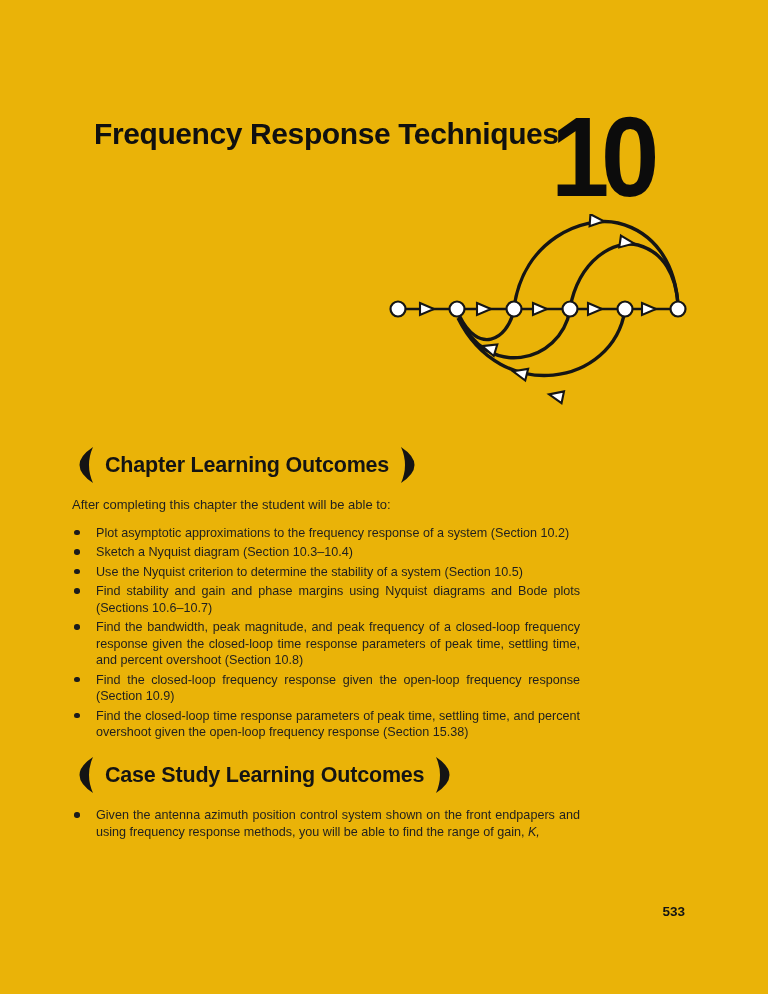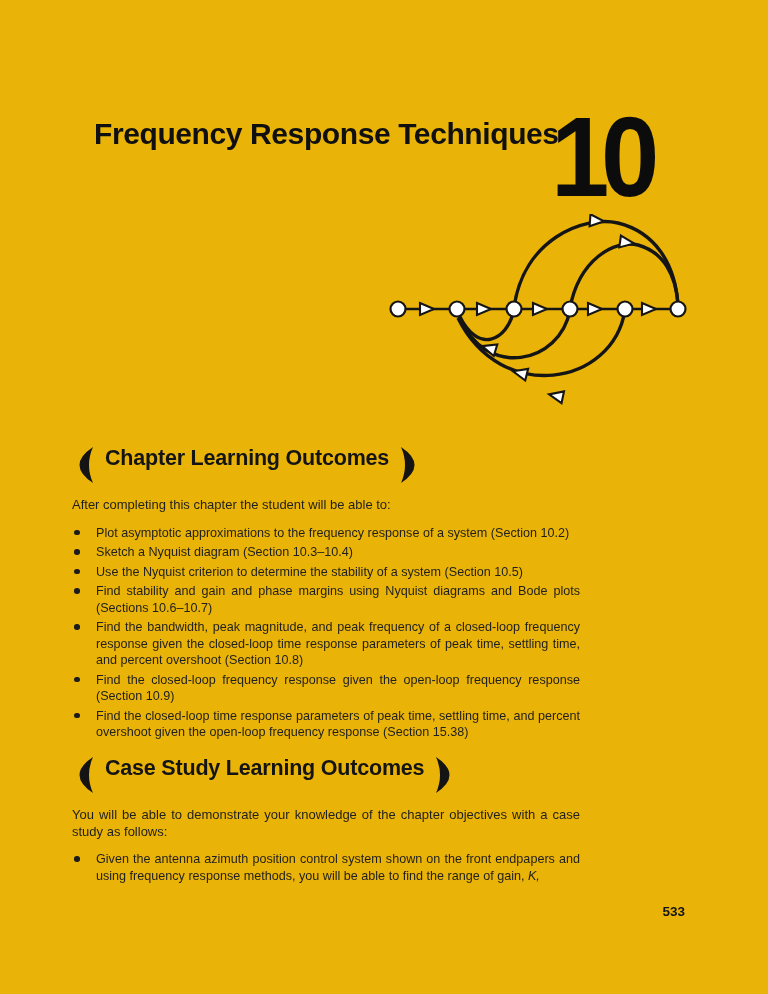--- a/index.html
+++ b/index.html
@@ -14,21 +14,21 @@
   }
   .chapter-num{
     position:absolute;left:551px;top:100px;line-height:1;
     font-size:114px;font-weight:bold;letter-spacing:-9px;color:#0c0c0c;
     transform:scaleX(0.92);transform-origin:left top;
   }
   .artwork{position:absolute;left:385px;top:214px;}
   .section{position:absolute;left:72px;width:508px;}
   .section-chapter{top:446px;}
   .section-case{top:756px;}
-  .heading-row{display:flex;gap:9px;margin:0 0 13px 0;}
+  .heading-row{display:flex;align-items:center;gap:9px;margin:0 0 13px 0;}
   .heading-text{font-size:21.5px;font-weight:bold;letter-spacing:-0.2px;color:#141414;white-space:nowrap;}
   .bracket{flex:0 0 auto;display:block;}
   .intro{font-size:13px;line-height:16.5px;text-align:justify;margin:0 0 11px 0;color:#1f1f1f;}
   ul.outcomes{list-style:none;margin:0;padding:0;}
   li.outcome{display:flex;margin:0 0 3px 0;}
   .bullet-cell{flex:0 0 24px;padding-top:5px;}
   .bullet-dot{width:5.5px;height:5.5px;border-radius:50%;background:#1c1c1c;margin-left:2px;}
   .outcome-text{flex:1;font-size:12.6px;line-height:16.5px;text-align:justify;color:#1f1f1f;}
   .outcome-text i{font-style:italic;}
   .page-number{
@@ -137,21 +137,20 @@
   <section class="section section-case">
     <div class="heading-row">
       <svg class="bracket" width="24" height="38" viewBox="0 0 24 38">
         <path d="M21,1 Q-6,19 21,37 Q13,19 21,1 Z" fill="#141414"></path>
       </svg>
       <span class="heading-text">Case Study Learning Outcomes</span>
       <svg class="bracket" width="24" height="38" viewBox="0 0 24 38">
         <path d="M3,1 Q30,19 3,37 Q11,19 3,1 Z" fill="#141414"></path>
       </svg>
     </div>
-    <p class="intro">You will be able to demonstrate your knowledge of the chapter objectives with a case study as follows:</p>
     <ul class="outcomes">
       <li class="outcome">
         <div class="bullet-cell">
             <div class="bullet-dot"></div>
           </div>
         <span class="outcome-text"><span>Given the antenna azimuth position control system shown on the front endpapers and using frequency response methods, you will be able to find the range of gain, </span><i>K,</i></span>
       </li>
     </ul>
   </section>
 

